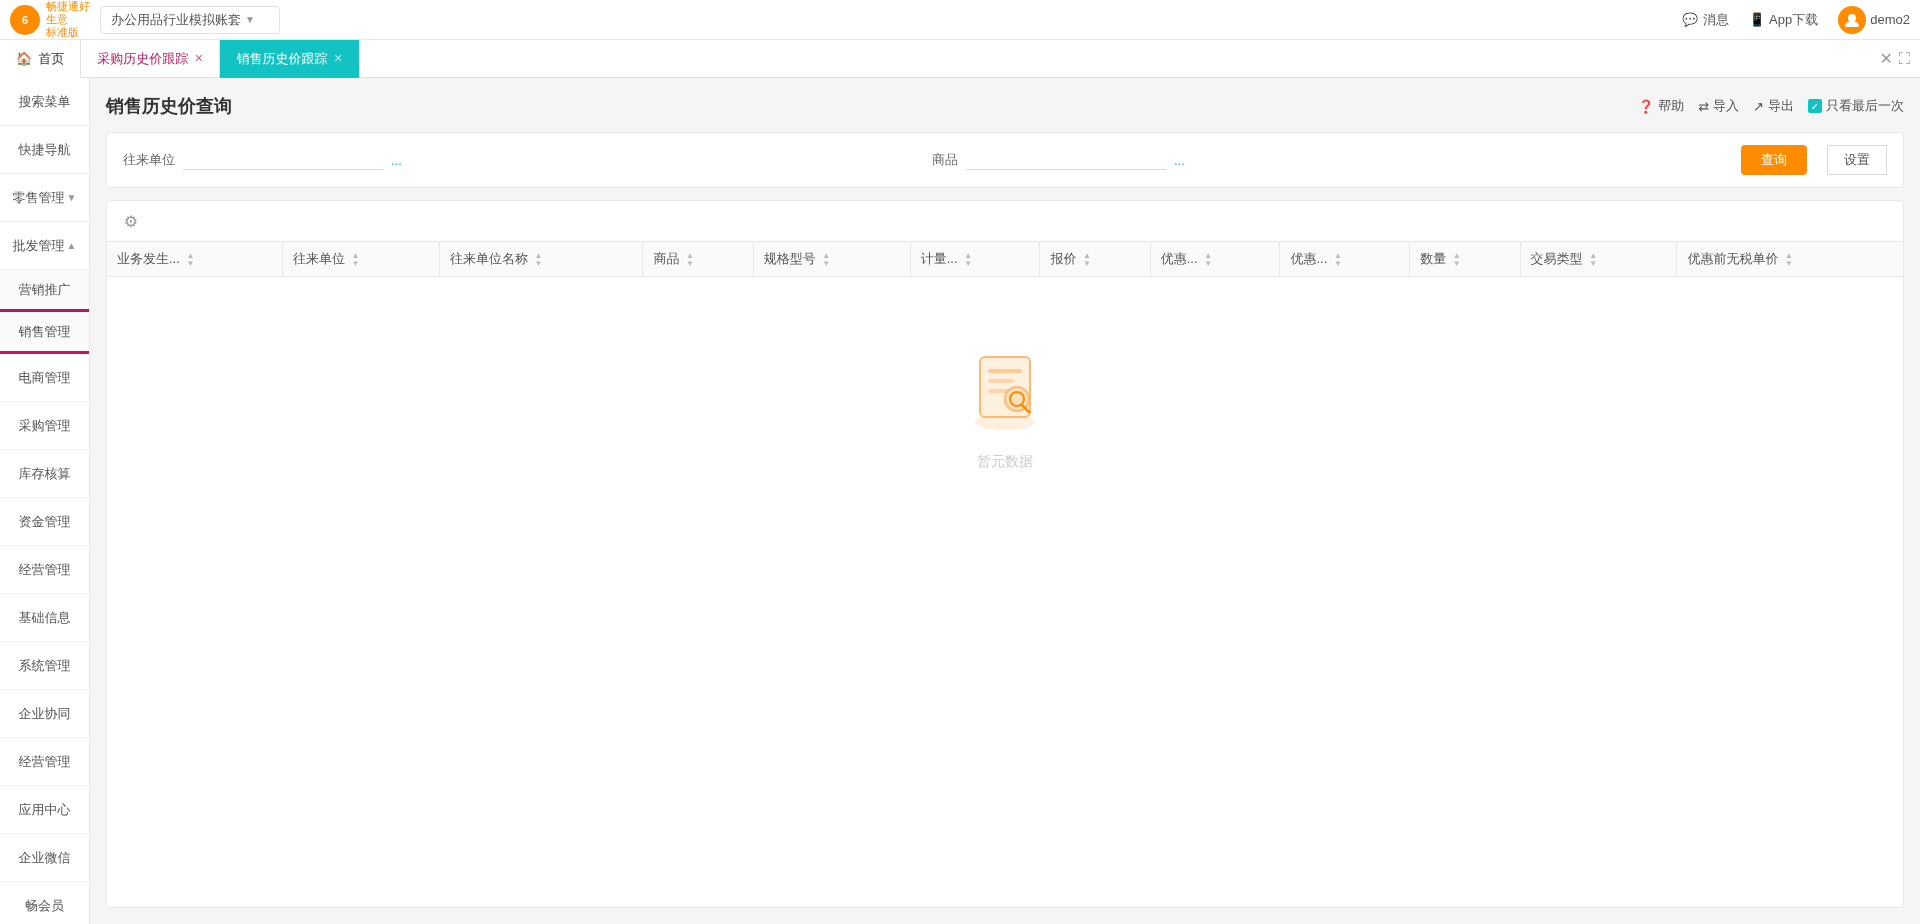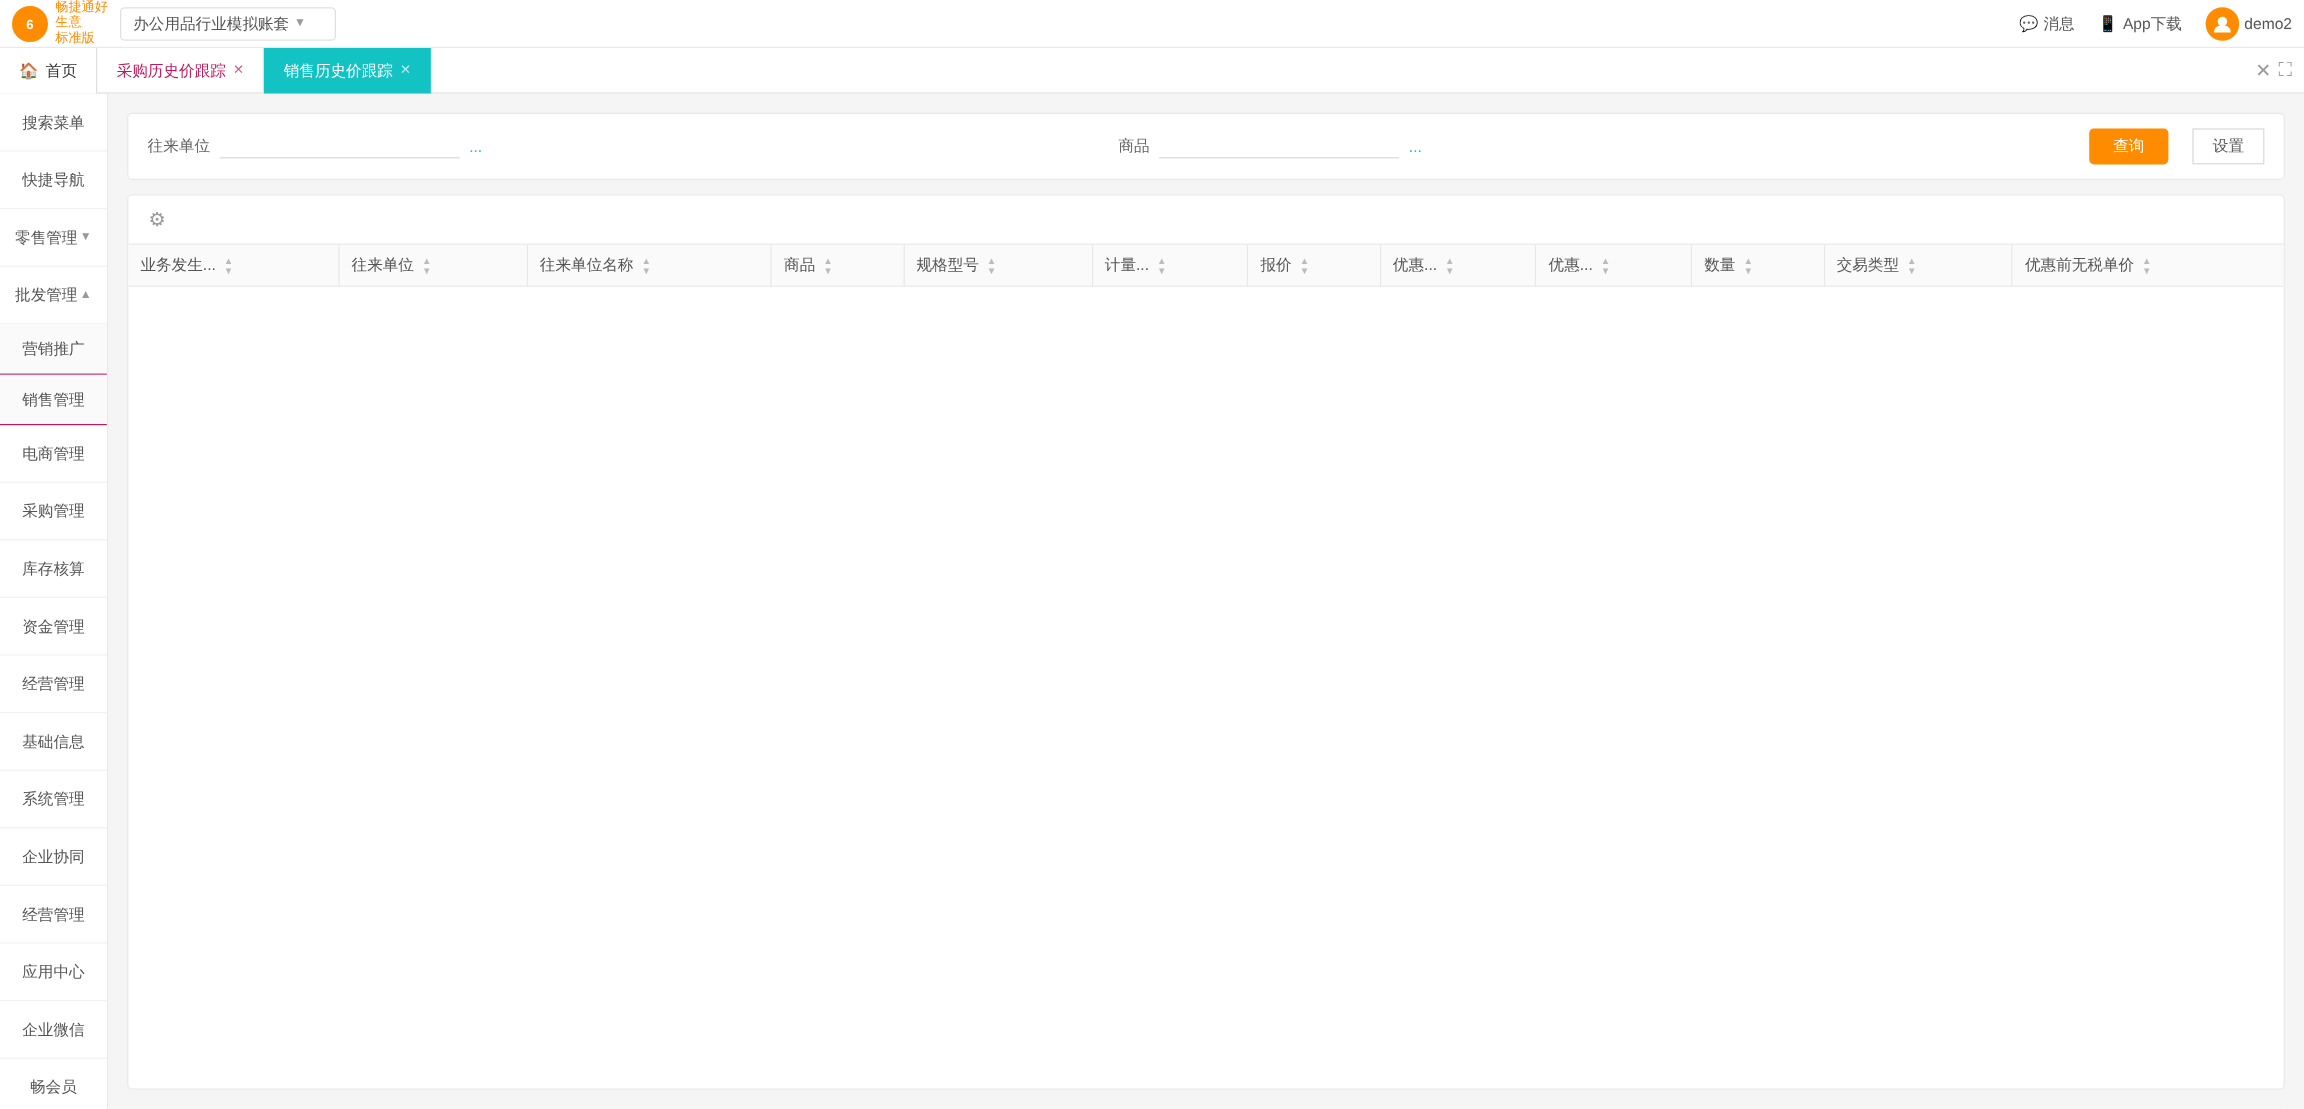--- a/index.html
+++ b/index.html
@@ -169,21 +169,21 @@
       display: flex;
       align-items: center;
       justify-content: center;
       padding: 10px 6px;
       cursor: pointer;
       font-size: 13px;
       color: #555;
       text-align: center;
       min-height: 42px;
       background: #fafafa;
-      border-bottom: 1px solid #be185d;
+      border-bottom: 3px solid #be185d;
     }
 
     
     .content-area {
       flex: 1;
       display: flex;
       flex-direction: column;
       overflow: hidden;
       background: #f5f5f5;
     }
@@ -533,20 +533,41 @@
       <span>企业微信</span>
     </div>
     <div class="sidebar-item">
       <span>畅会员</span>
     </div>
   </div>
 
   <div class="content-area">
     <div class="page-content">
 
+      <div class="page-header">
+        <div class="page-title">销售历史价查询</div>
+        <div class="page-actions">
+          <div class="page-action-item">
+            <span>❓</span>
+            <span>帮助</span>
+          </div>
+          <div class="page-action-item">
+            <span>⇄</span>
+            <span>导入</span>
+          </div>
+          <div class="page-action-item">
+            <span>↗</span>
+            <span>导出</span>
+          </div>
+          <div class="checkbox-label">
+            <div class="checkbox-checked">✓</div>
+            <span>只看最后一次</span>
+          </div>
+        </div>
+      </div>
 
       <div class="filter-bar">
         <div class="filter-row">
 
           <div class="filter-input-group">
             <span class="filter-label">往来单位</span>
             <input class="filter-input" type="text" style="">
             <span class="filter-dots">...</span>
           </div>
 
@@ -654,18 +675,35 @@
                       <span>▲</span>
                       <span>▼</span>
                     </span>
                 </th>
               </tr>
             </thead>
             <tbody>
             </tbody>
           </table>
 
+          <div class="empty-state">
+            <div class="empty-icon">
+              <svg viewBox="0 0 100 100" xmlns="http://www.w3.org/2000/svg" width="100" height="100">
+
+                <ellipse cx="50" cy="85" rx="30" ry="8" fill="#ffe0c0" opacity="0.5"></ellipse>
+                <rect x="25" y="20" width="50" height="60" rx="5" fill="#fff0e0"></rect>
+                <rect x="25" y="20" width="50" height="60" rx="5" fill="none" stroke="#ffb870" stroke-width="2"></rect>
+                <rect x="33" y="32" width="34" height="4" rx="2" fill="#ffb870" opacity="0.7"></rect>
+                <rect x="33" y="42" width="26" height="4" rx="2" fill="#ffb870" opacity="0.5"></rect>
+                <rect x="33" y="52" width="30" height="4" rx="2" fill="#ffb870" opacity="0.5"></rect>
+                <circle cx="62" cy="62" r="12" fill="#ffe0c0" stroke="#ffb870" stroke-width="2"></circle>
+                <circle cx="62" cy="62" r="7" fill="none" stroke="#ff8c00" stroke-width="2"></circle>
+                <line x1="67" y1="68" x2="74" y2="75" stroke="#ff8c00" stroke-width="2.5" stroke-linecap="round"></line>
+              </svg>
+            </div>
+            <div class="empty-text">暂元数据</div>
+          </div>
         </div>
       </div>
 
     </div>
   </div>
 </div>
 
 </body></html>

